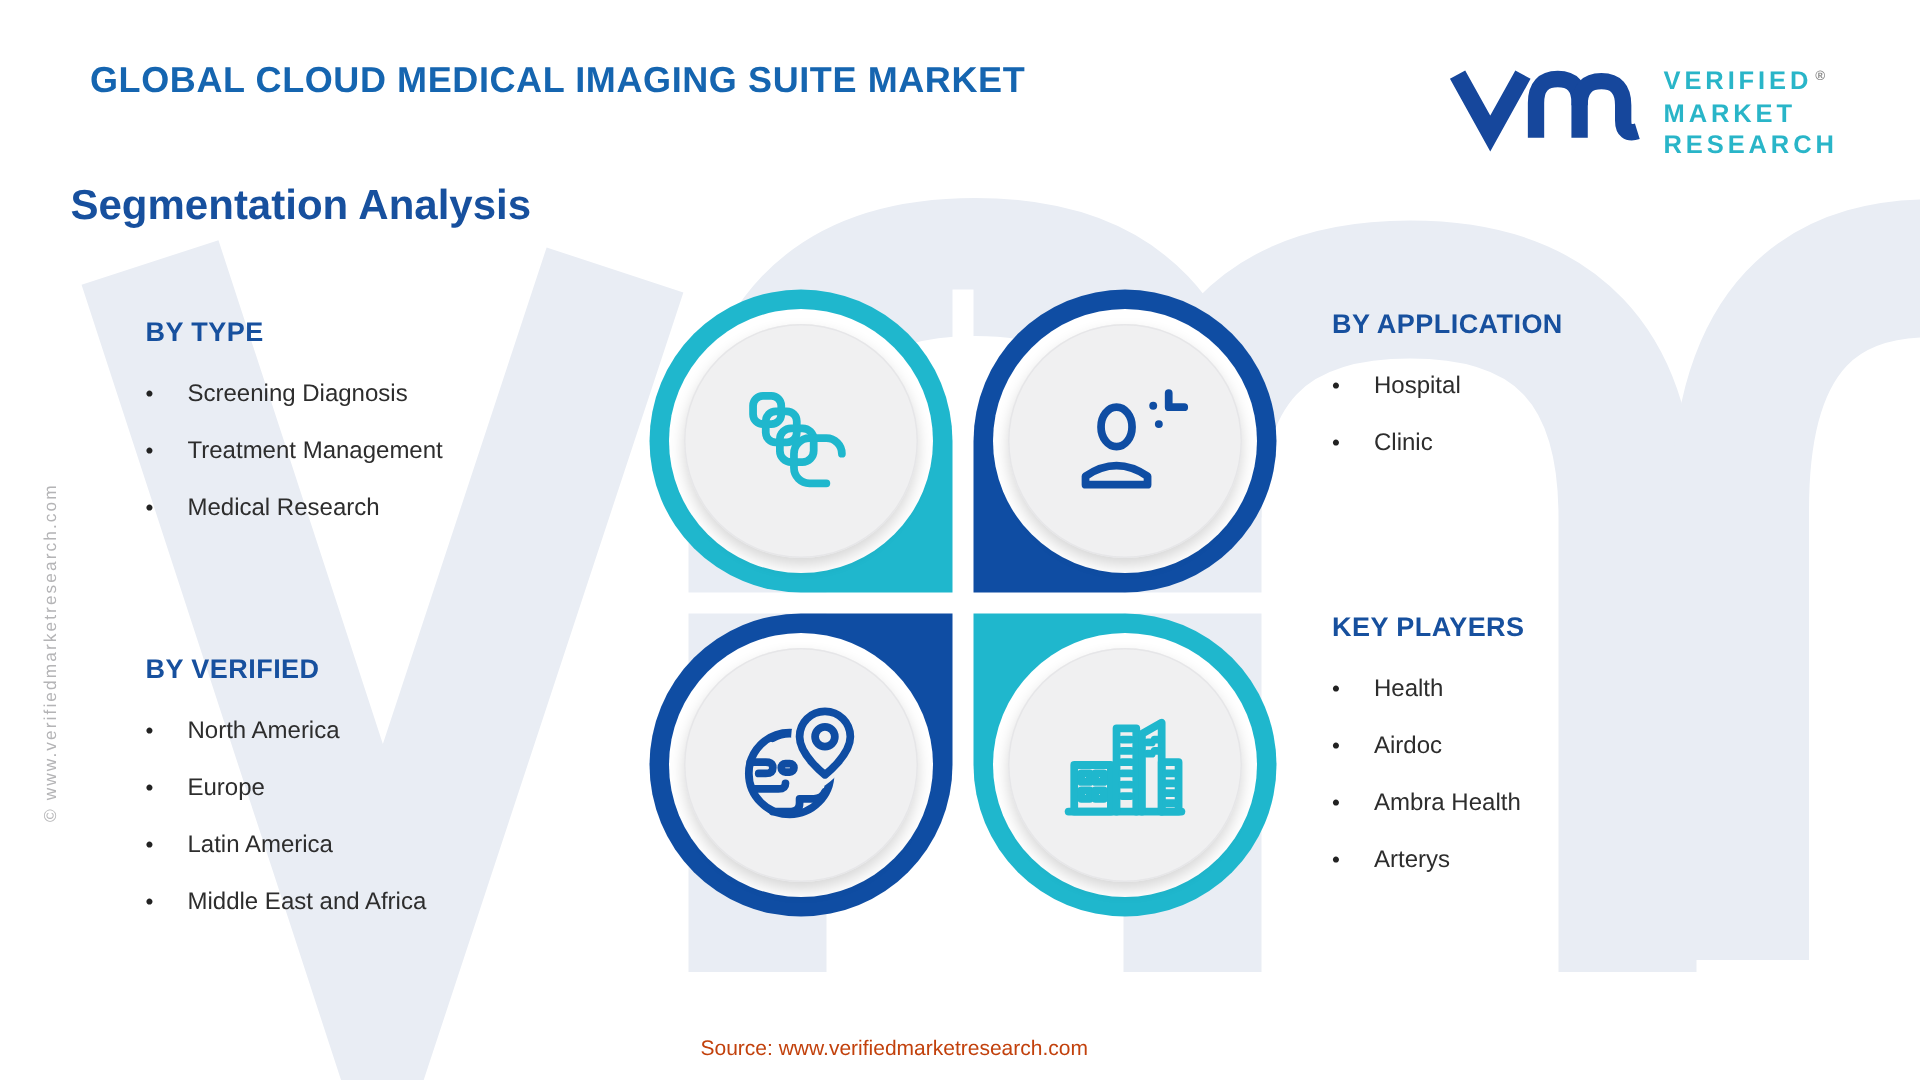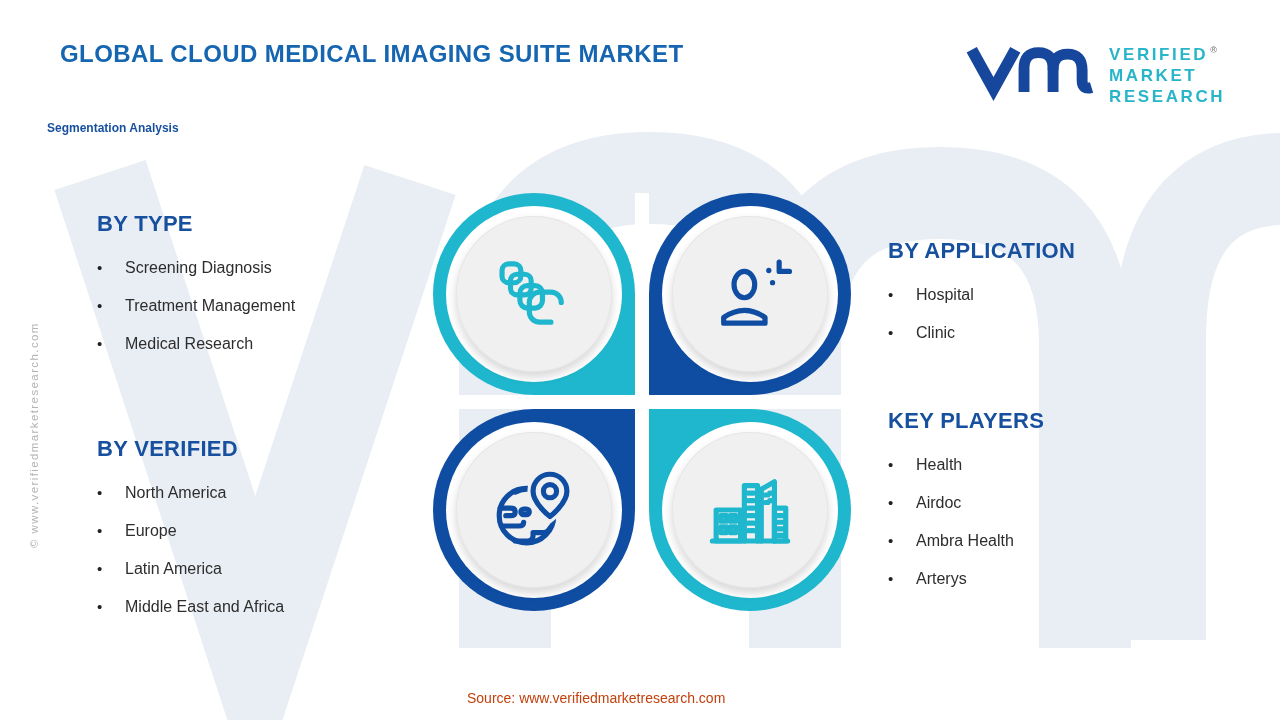--- a/index.html
+++ b/index.html
@@ -8,38 +8,38 @@
 
   
   .wm-svg{position:absolute;left:0;top:0;width:1280px;height:720px;z-index:0;}
   .side-wm{position:absolute;left:28px;top:548px;transform:rotate(-90deg);
            transform-origin:left top;white-space:nowrap;font-size:11.5px;
            letter-spacing:1.4px;color:#b4b4b6;z-index:1;}
 
   
   .title{position:absolute;left:60px;top:40px;margin:0;font-size:24px;font-weight:700;
          color:#1565b0;letter-spacing:.4px;z-index:2;}
-  .subtitle{position:absolute;left:47px;top:121px;margin:0;font-size:12px;font-weight:700;
+  .subtitle{position:absolute;left:47px;top:121px;margin:0;font-size:28px;font-weight:700;
             color:#17509e;z-index:2;}
   .logo{position:absolute;left:963px;top:32px;display:flex;align-items:flex-start;z-index:2;}
   .logo-mark{width:138px;height:74px;}
   .logo-text{margin-left:8px;margin-top:8px;font-weight:700;font-size:17px;line-height:21px;
              letter-spacing:2.6px;color:#29b5c8;}
   .logo-text sup{font-size:9px;color:#8a8a8a;letter-spacing:0;margin-left:2px;}
 
   
   .panel{position:absolute;z-index:2;width:330px;}
-  .panel h3{margin:0;font-size:22px;font-weight:700;color:#17509e;letter-spacing:.3px;}
+  .panel h3{margin:0;font-size:18px;font-weight:700;color:#17509e;letter-spacing:.3px;}
   .panel ul{list-style:none;margin:21px 0 0 0;padding:0;}
   .panel li{display:flex;align-items:baseline;margin-bottom:18px;font-size:16px;
             color:#2d2d2d;line-height:20px;}
   .blt{width:28px;flex:0 0 28px;color:#222;font-size:15px;}
   .panel-tl{left:97px;top:211px;}
   .panel-bl{left:97px;top:436px;}
-  .panel-tr{left:888px;top:206px;margin-top:32px;}
+  .panel-tr{left:888px;top:206px;}
   .panel-br{left:888px;top:408px;}
 
   
   .group{position:absolute;left:433px;top:193px;width:418px;height:418px;z-index:2;}
   .bar{position:absolute;background:#ffffff;}
   .bar.v{left:202px;top:0;width:14px;height:418px;}
   .bar.h{left:0;top:202px;width:418px;height:14px;}
   .cell{position:absolute;width:202px;height:202px;}
   .cell.tl{left:0;top:0;background:#1fb7cd;border-radius:50% 50% 0 50%;}
   .cell.tr{left:216px;top:0;background:#0f4da3;border-radius:50% 50% 50% 0;}

